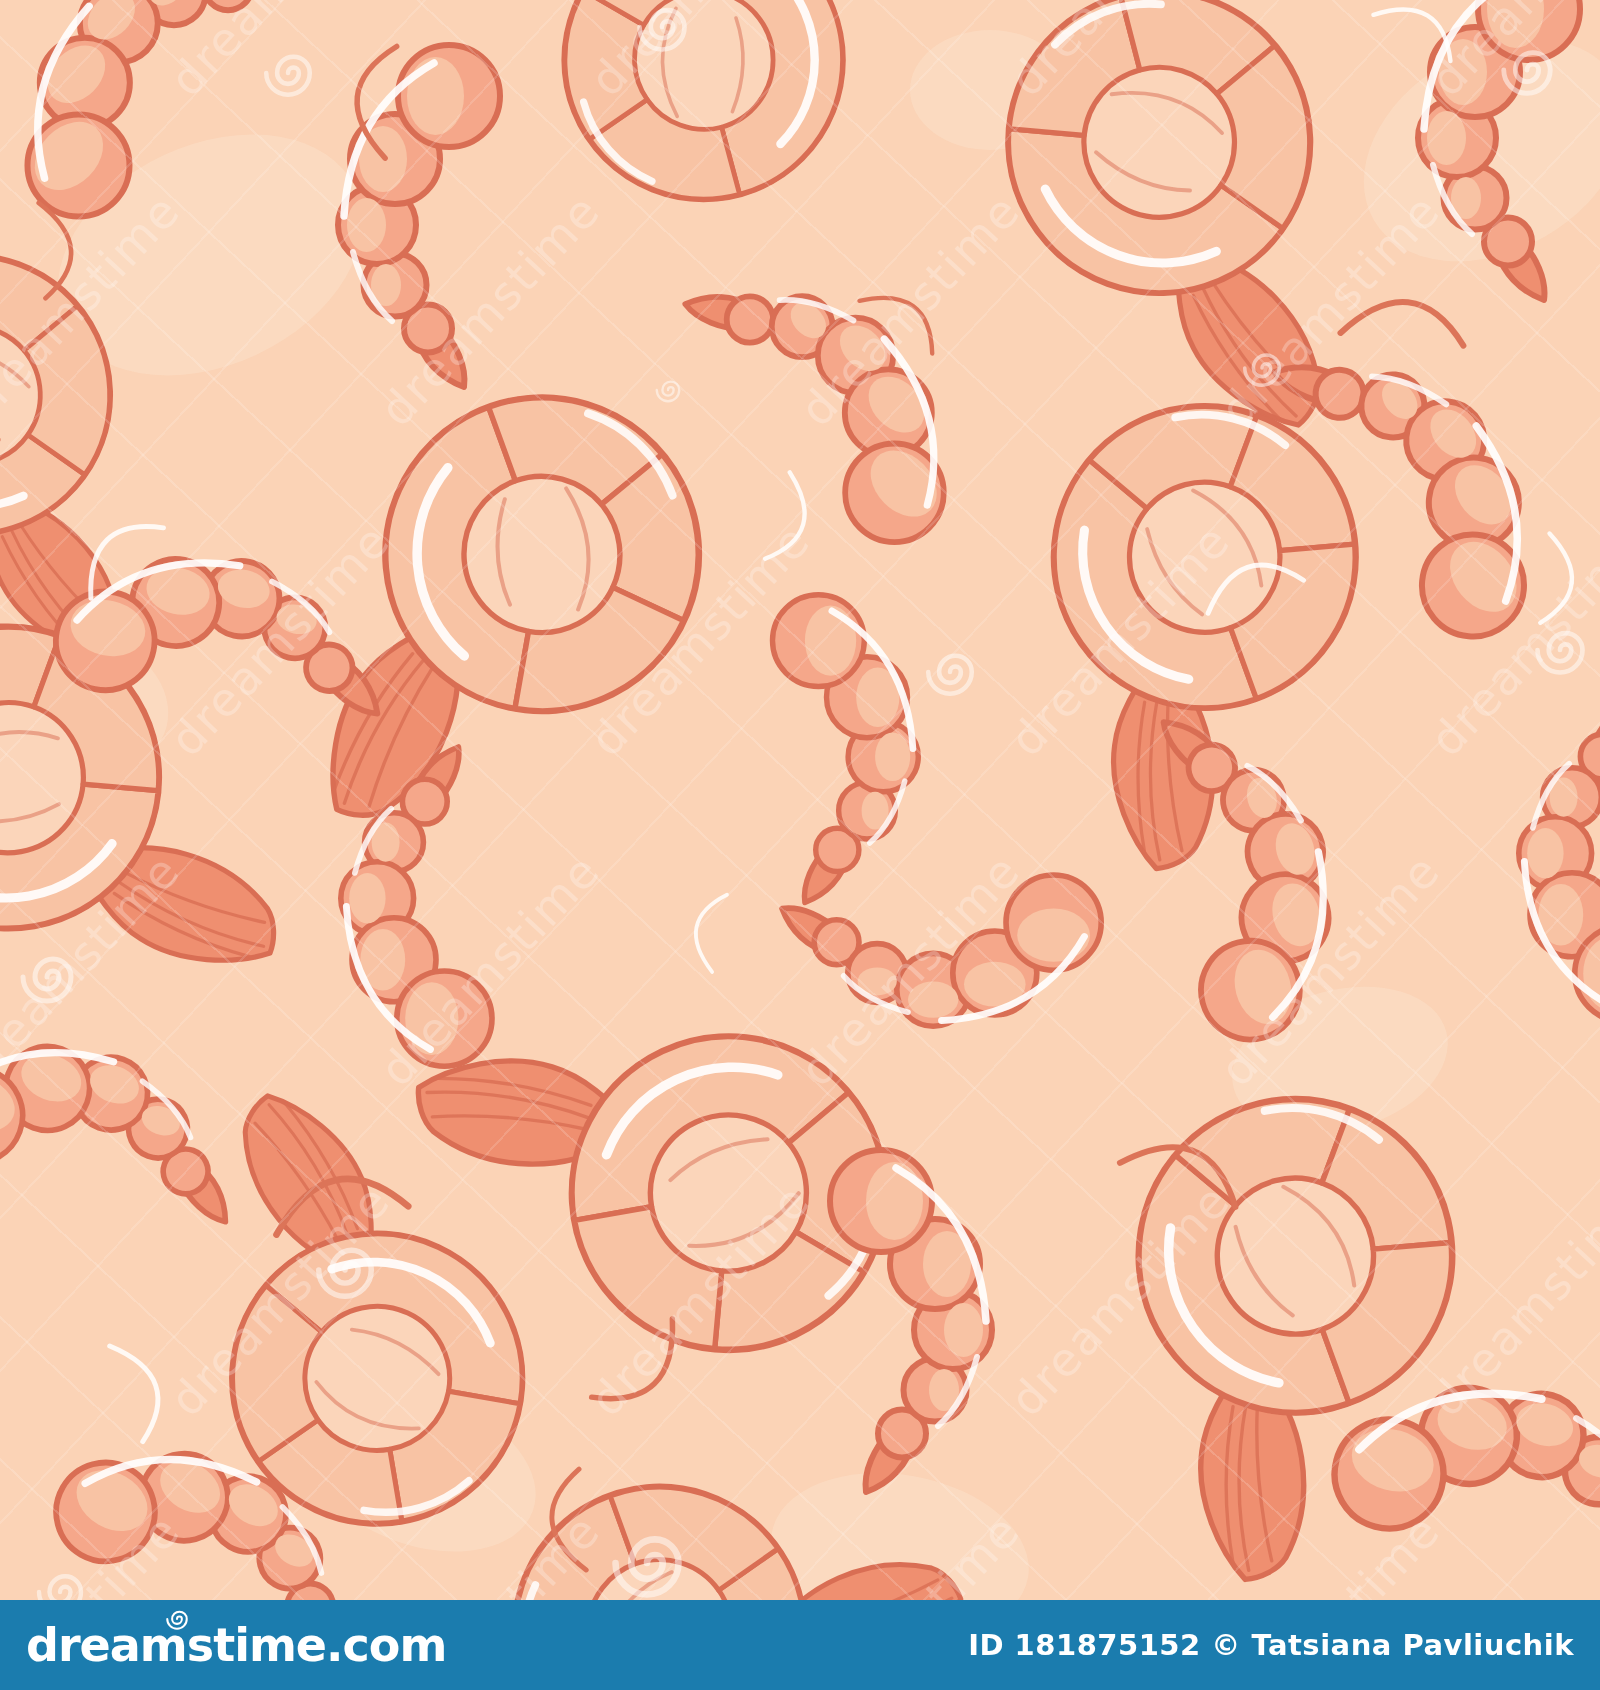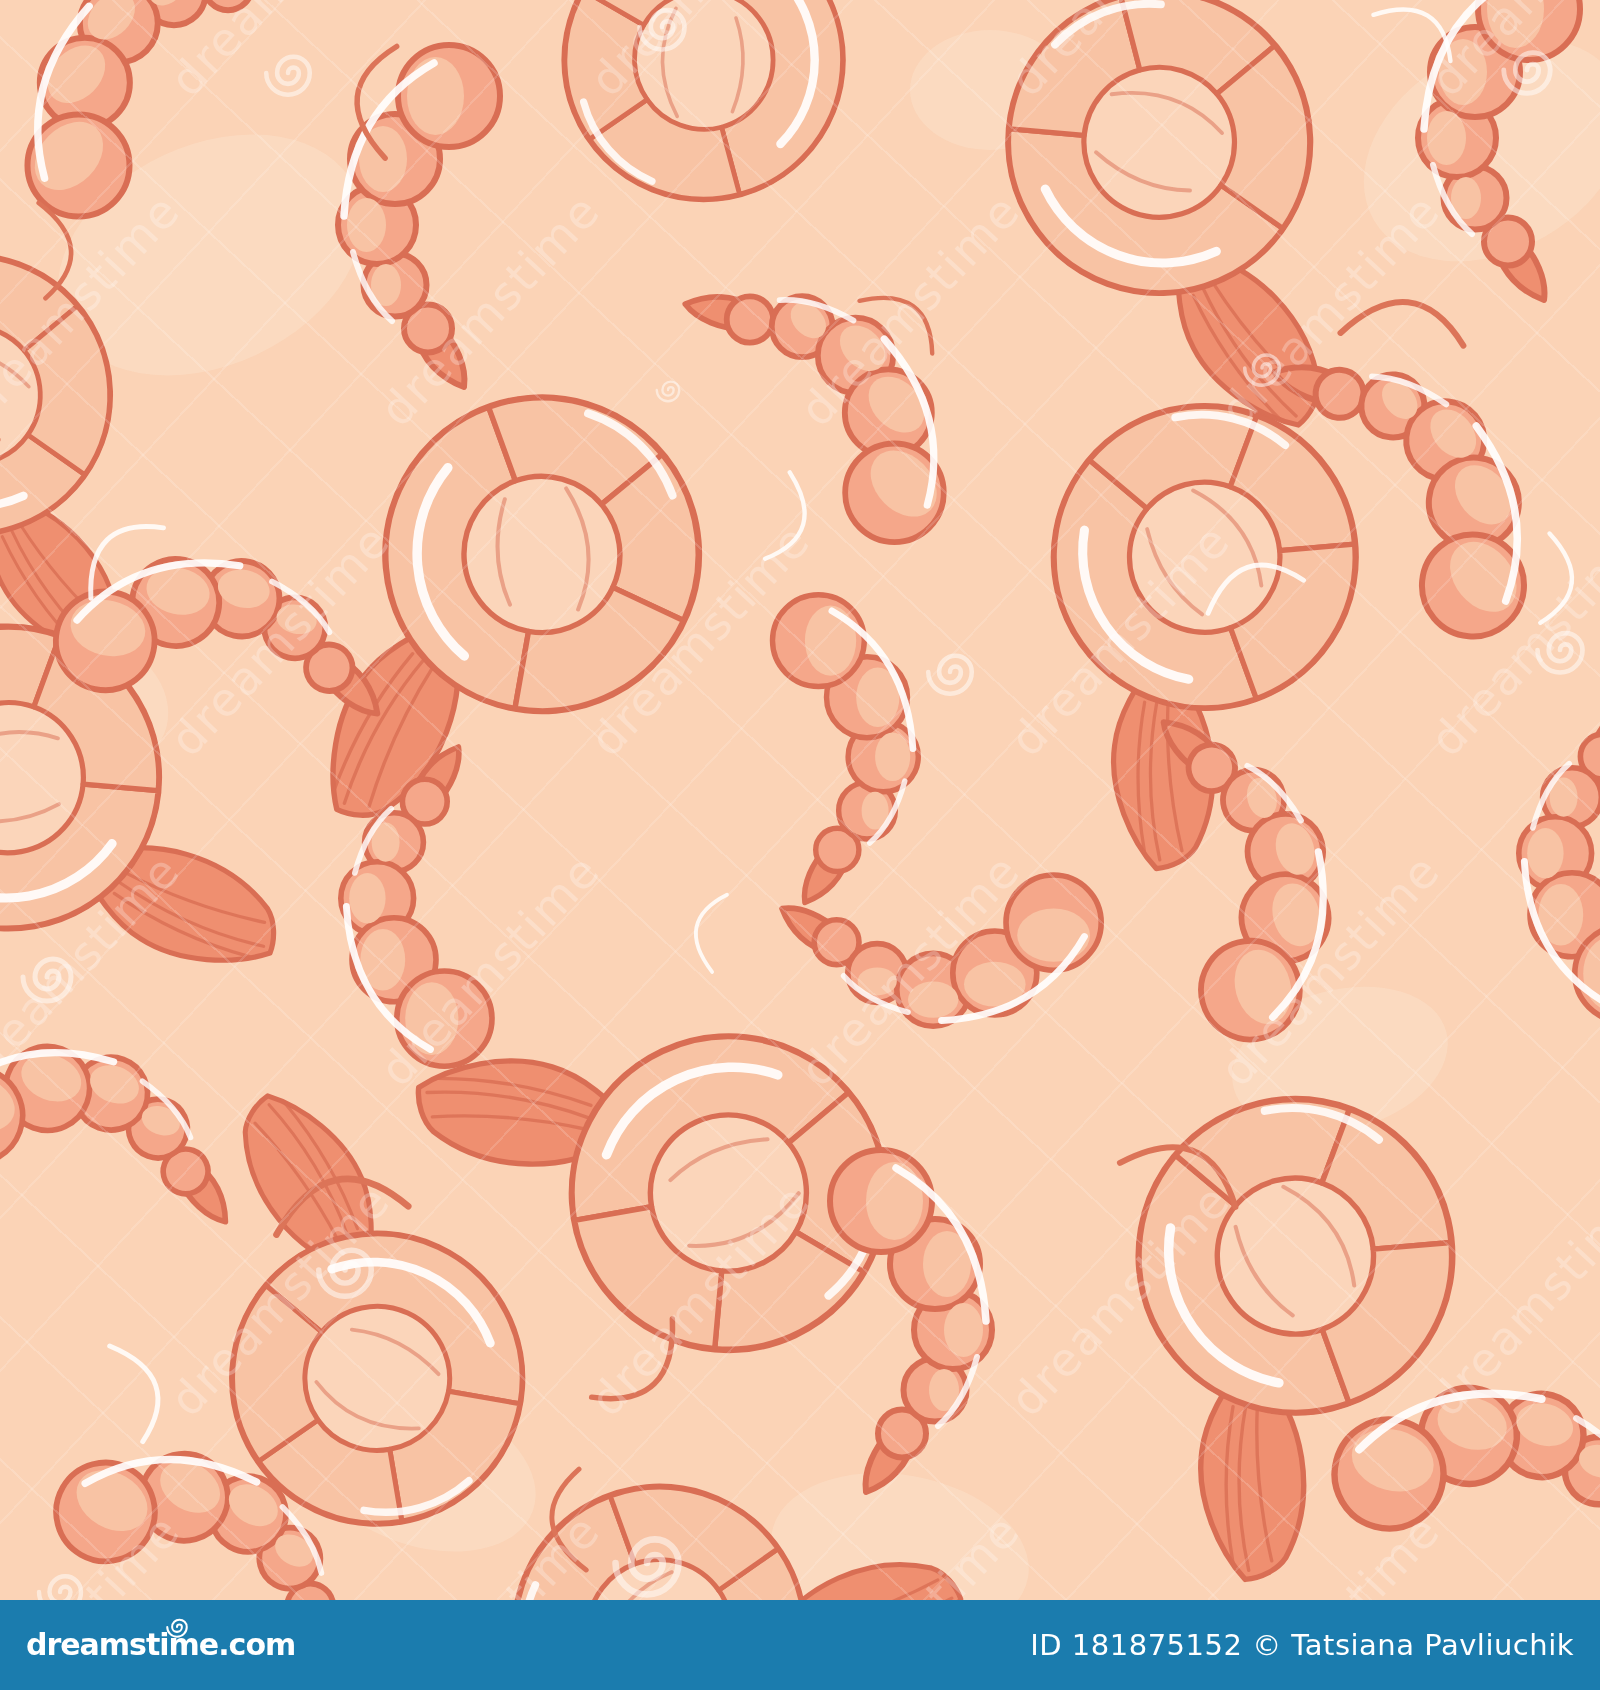--- a/index.html
+++ b/index.html
@@ -27,23 +27,23 @@
     background:
       repeating-linear-gradient(43deg, rgba(255,255,255,0) 0 102px, rgba(255,255,255,.16) 102px 104px),
       repeating-linear-gradient(133deg, rgba(255,255,255,0) 0 102px, rgba(255,255,255,.14) 102px 104px);}
   .wm{position:absolute;color:#fff;font-size:46px;letter-spacing:2px;white-space:nowrap;
       transform:translate(-50%,-50%) rotate(-47deg);}
   .wm-spiral{position:absolute;color:#fff;}
 
   
   .bar{position:absolute;left:0;top:1600px;width:1600px;height:90px;display:flex;align-items:center;
        justify-content:space-between;box-sizing:border-box;padding:0 26px;}
-  .logo{position:relative;color:#fff;font-weight:bold;font-size:30px;letter-spacing:-1px;line-height:1;}
+  .logo{position:relative;color:#fff;font-weight:bold;font-size:46px;letter-spacing:-1px;line-height:1;}
   .logo .logo-spiral{position:absolute;left:138px;top:-16px;color:#fff;}
-  .credit{color:#fff;font-weight:normal;font-size:29px;letter-spacing:.5px;}
+  .credit{color:#fff;font-weight:bold;font-size:29px;letter-spacing:.5px;}
 </style>
 </head>
 <body>
 
 <svg width="0" height="0" style="position:absolute" aria-hidden="true">
   <defs>
     <g id="sym-curl">
       <g>
         <path class="sh-tail" d="M138 122 C95 128 40 105 16 58 C12 48 14 34 20 24 C48 20 90 28 116 52 C134 68 146 95 148 110 C146 118 143 121 138 122 Z"></path>
         <path class="sh-stripe" d="M24 30 C60 45 95 68 125 98"></path>

